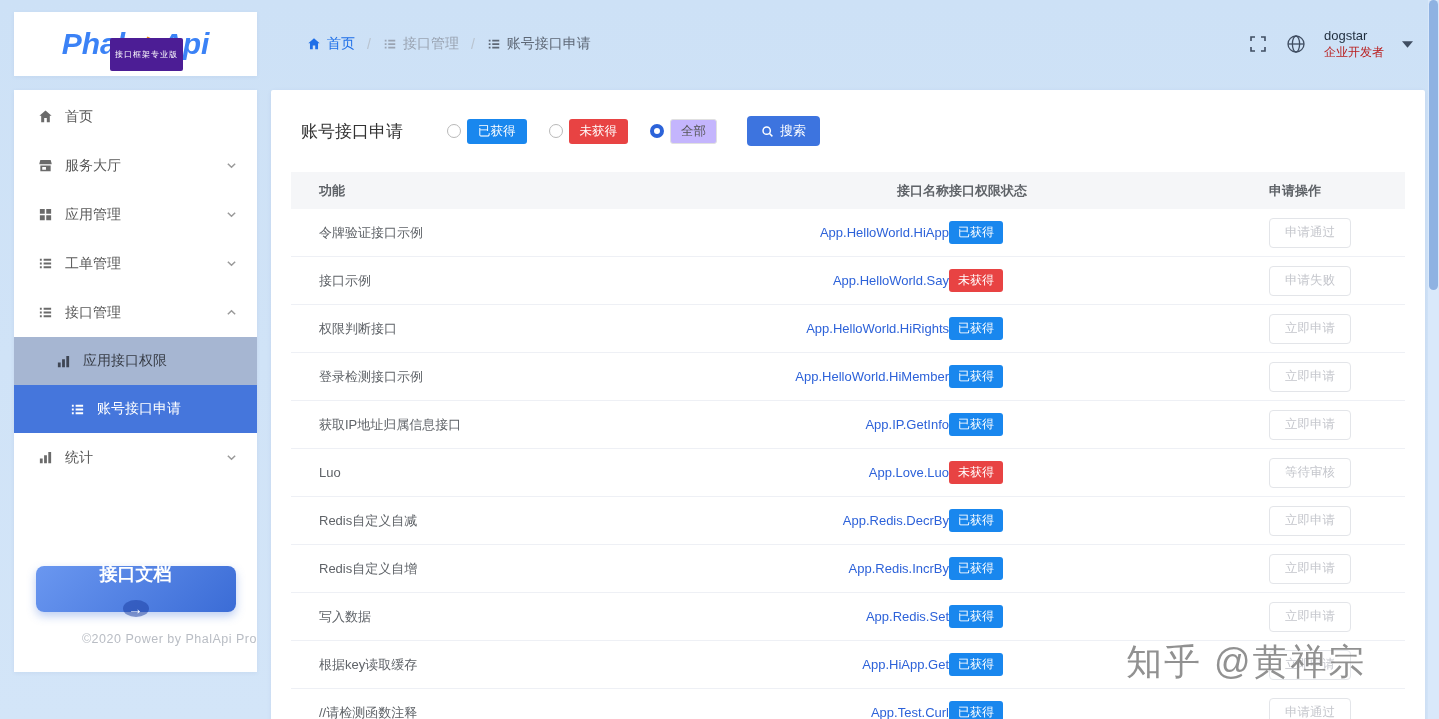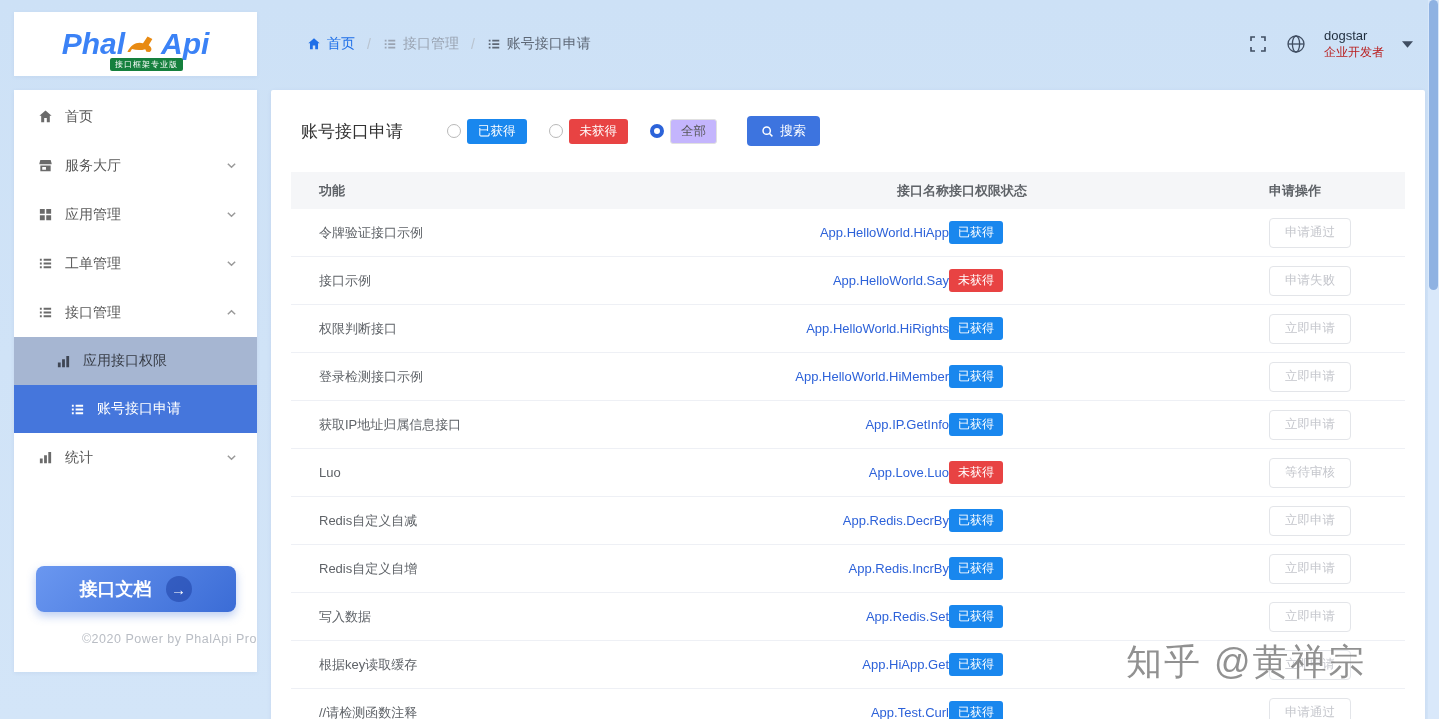--- a/index.html
+++ b/index.html
@@ -14,22 +14,22 @@
   
   .right-strip { position:absolute; right:0; top:0; width:11px; height:719px; background:#d9e8fa; z-index:40; }
   .scroll-thumb { position:absolute; right:1px; top:0; width:9px; height:290px; background:#8fb2e2; border-radius:5px; }
 
   
   .logo-card { position:absolute; left:14px; top:12px; width:243px; height:64px; background:#fff;
     display:flex; align-items:center; justify-content:center; box-shadow:0 1px 4px rgba(60,90,150,.08); z-index:10; }
   .logo-text { font-size:30px; font-weight:bold; font-style:italic; color:#3b82f6; display:flex; align-items:flex-end; line-height:1; }
   .logo-dog { width:34px; height:26px; color:#e88a12; margin:0 1px 1px; }
   .logo-dog svg { width:100%; height:100%; }
-  .logo-tagline { position:absolute; left:96px; bottom:5px; background:#15803d; color:#fff; font-size:8px;
-    font-style:normal; padding:1px 5px; border-radius:2px; letter-spacing:1px; }
+  .logo-tagline { position:absolute; left:96px; bottom:5px; background:#4c1d95; color:#fff; font-size:8px;
+    font-style:normal; padding:11px 5px; border-radius:2px; letter-spacing:1px; }
 
   .topbar { position:absolute; left:0; top:0; right:0; height:88px; }
   .breadcrumb { position:absolute; left:307px; top:0; height:88px; display:flex; align-items:center; font-size:14px; }
   .crumb { display:flex; align-items:center; gap:6px; cursor:pointer; }
   .crumb.active { color:#1e6fe8; }
   .crumb.muted  { color:#9aa4b2; }
   .crumb.current{ color:#5d6775; }
   .bc-icon { width:14px; height:14px; }
   .bc-icon svg { width:100%; height:100%; }
   .bc-sep { color:#b9c3cf; margin:0 12px; }
@@ -55,21 +55,21 @@
   .chev svg { width:100%; height:100%; }
   .submenu-item { height:48px; display:flex; align-items:center; font-size:14px; cursor:pointer; }
   .submenu-item.lvl1 { background:#a6b6d2; color:#363b44; padding-left:42px; }
   .submenu-item.lvl1 .mi-icon { color:#3f4654; }
   .submenu-item.active { background:#4576dc; color:#fff; padding-left:56px; }
   .submenu-item.active .mi-icon { color:#fff; }
   .sb-spacer { flex:1; }
   .doc-btn { margin:0 auto; width:200px; height:46px; border:none; border-radius:8px;
     background:linear-gradient(135deg,#6a97f0,#3b6cd6); color:#fff; font-size:18px; font-weight:bold;
     display:flex; align-items:center; justify-content:center; gap:14px; cursor:pointer;
-    box-shadow:0 4px 10px rgba(63,111,216,.35); font-family:inherit; }
+    box-shadow:0 4px 10px rgba(63,111,216,.35); font-family:inherit;flex-direction:column; }
   .doc-circle { width:26px; height:26px; border-radius:50%; background:rgba(25,60,160,.5);
     display:flex; align-items:center; justify-content:center; font-size:15px; font-weight:normal; }
   .copyright { text-align:right; color:#b9bdc4; font-size:12.5px; margin:20px 0 26px; letter-spacing:.5px; }
 
   
   .main { position:absolute; left:271px; top:90px; width:1154px; height:650px; background:#fff;
     border-radius:2px; box-shadow:0 1px 4px rgba(60,90,150,.08); }
   .toolbar { display:flex; align-items:center; padding:26px 20px 22px 30px; }
   .page-title { font-size:17px; font-weight:500; color:#333; margin-right:44px; }
   .filters { display:flex; align-items:center; gap:22px; }

